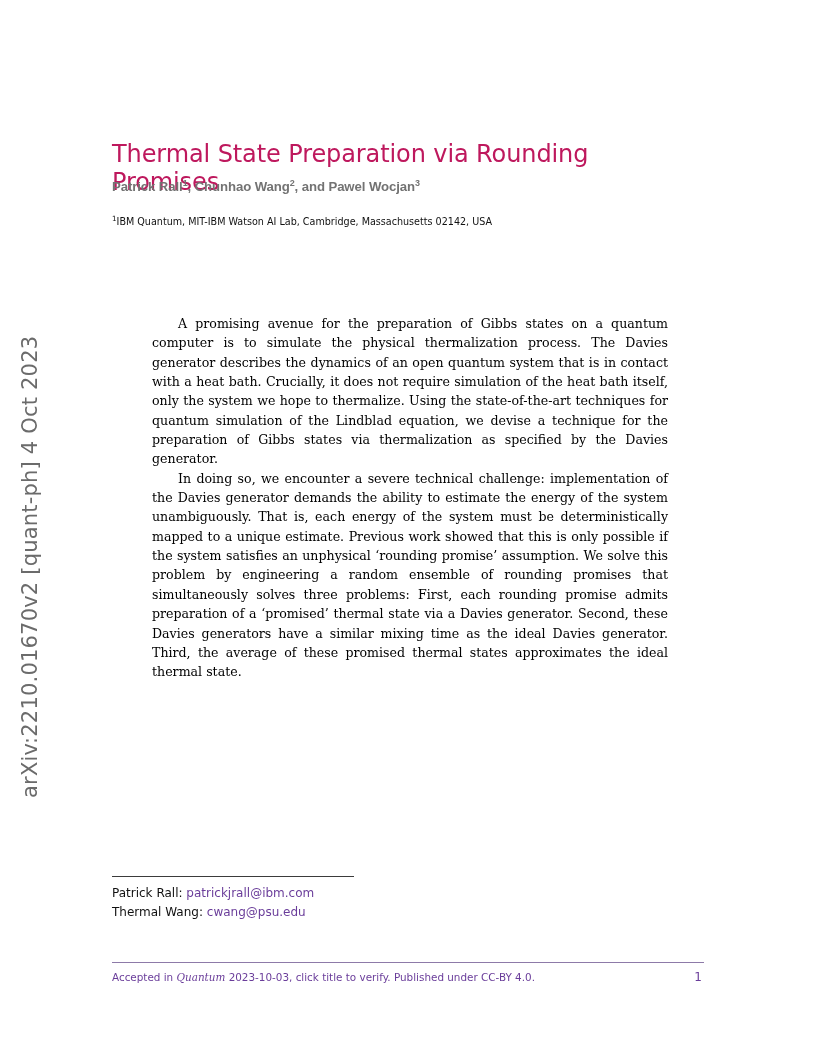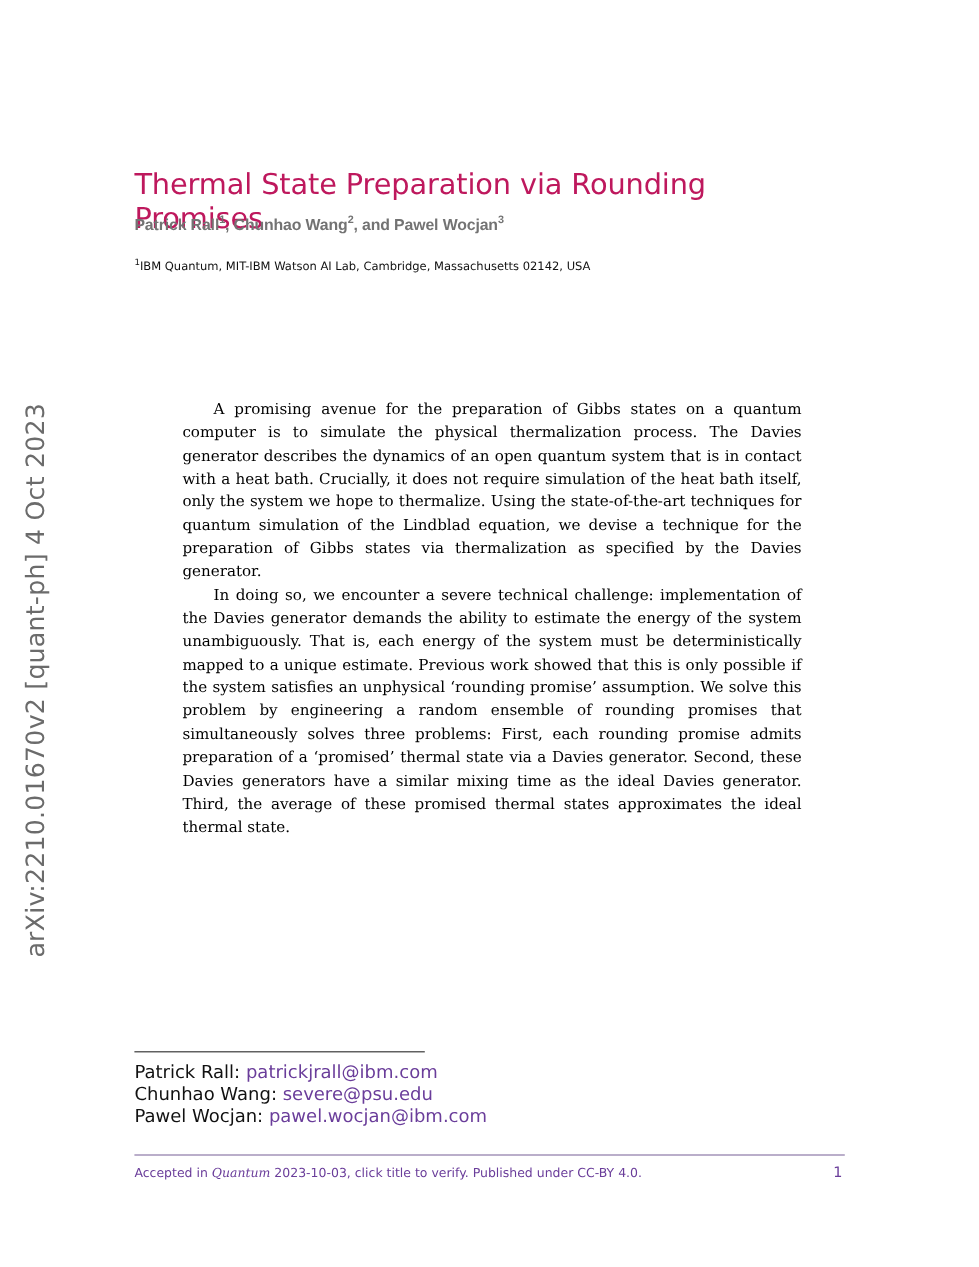--- a/index.html
+++ b/index.html
@@ -89,21 +89,21 @@
     line-height: 18px;
     color: #111111;
   }
   .affiliations div sup {
     font-size: 7.2px;
     vertical-align: super;
   }
 
   .abstract {
     position: absolute;
-    top: 331px;
+    top: 314px;
     left: 40px;
     width: 516px;
     font-family: "DejaVu Serif", serif;
     font-size: 12.6px;
     line-height: 19.35px;
     color: #000000;
     text-align: justify;
   }
   .abstract p {
     margin: 0;
@@ -118,21 +118,21 @@
     width: 242px;
     height: 1px;
     background: #3b3b3b;
   }
   .footnotes {
     position: absolute;
     left: 0;
     top: 884px;
     width: 520px;
     font-family: "DejaVu Sans", sans-serif;
-    font-size: 15px;
+    font-size: 12px;
     line-height: 18.5px;
     color: #111111;
   }
   .footnotes a {
     color: #6a3d9a;
     text-decoration: none;
   }
 
   
   .bottom-rule {
@@ -189,26 +189,22 @@
   </div>
 
   <div class="footnote-rule"></div>
 
   <div class="footnotes">
     <div>
       <span>Patrick Rall:</span>
       <a href="#">patrickjrall@ibm.com</a>
     </div>
     <div>
-      <span>Chunhao Wang:</span>
-      <a href="#">severe@psu.edu</a>
-    </div>
-    <div>
-      <span>Pawel Wocjan:</span>
-      <a href="#">pawel.wocjan@ibm.com</a>
+      <span>Thermal Wang:</span>
+      <a href="#">cwang@psu.edu</a>
     </div>
   </div>
 
   <div class="bottom-rule"></div>
 
   <div class="bottom-line">
     <div class="accepted-text">
       <span>Accepted in</span>
       <span class="quantum-logo">Quantum</span>
       <span>2023-10-03, click title to verify. Published under CC-BY 4.0.</span>

